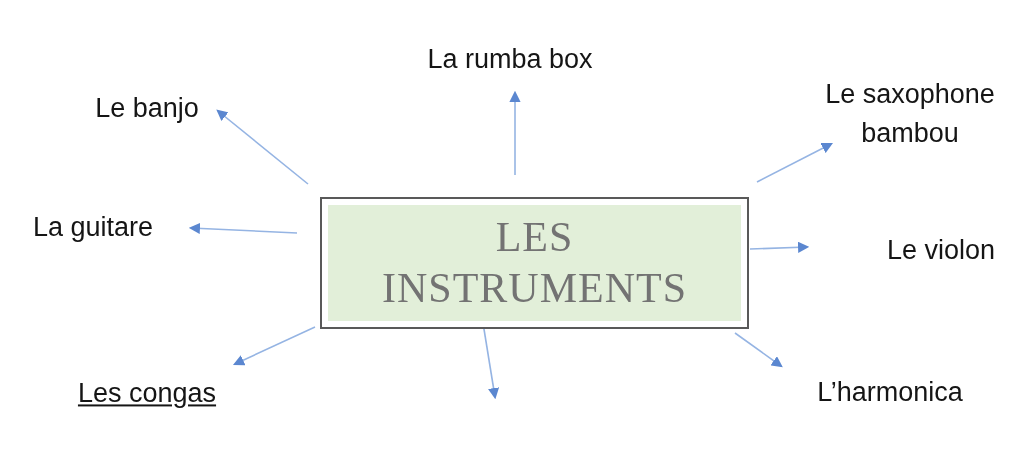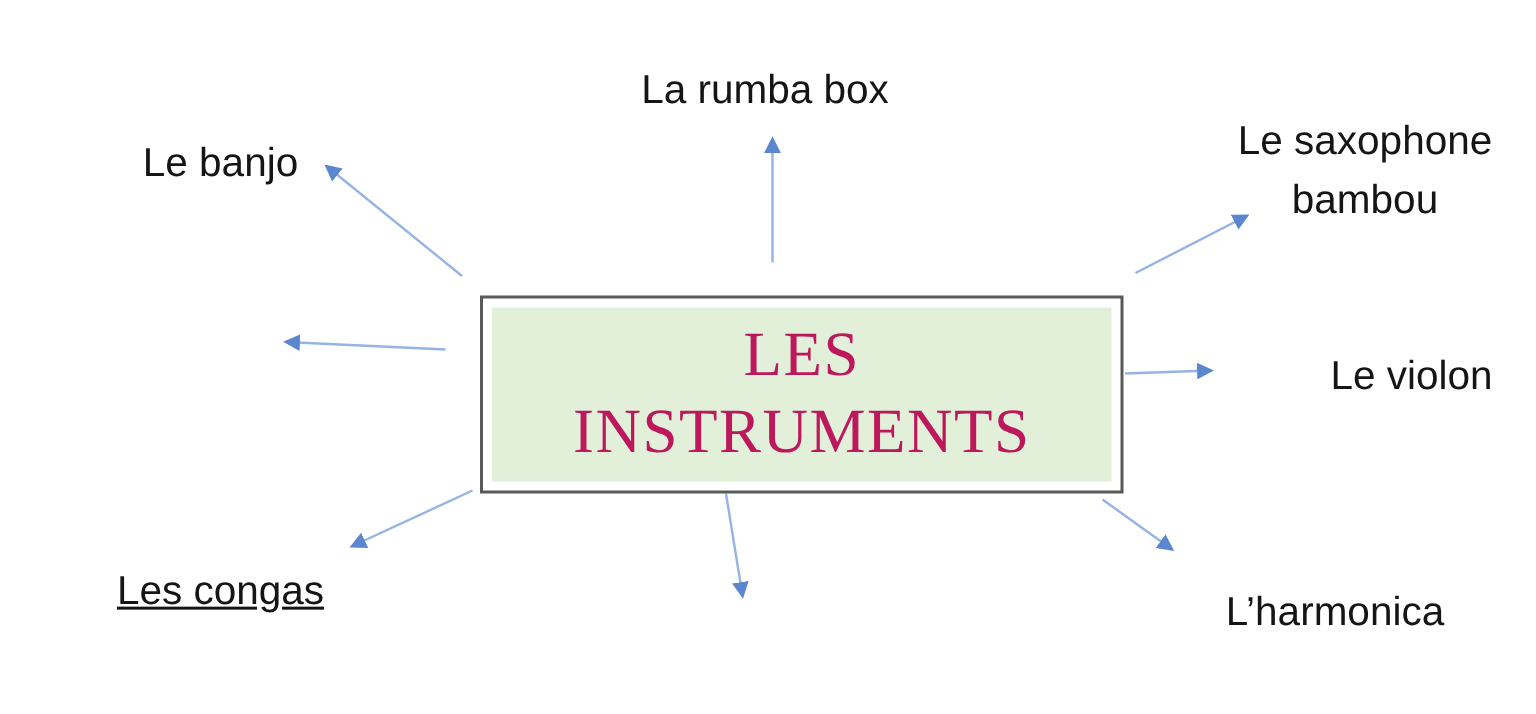--- a/index.html
+++ b/index.html
@@ -48,21 +48,21 @@
     display: flex;
     flex-direction: column;
     align-items: center;
     justify-content: center;
   }
   .center-title {
     font-family: "Liberation Serif", serif;
     font-size: 42px;
     line-height: 1.22;
     letter-spacing: 1px;
-    color: #be185d;
+    color: #737373;
     text-align: center;
   }
   
   .node-label {
     position: absolute;
     transform: translate(-50%, -50%);
     font-size: 27px;
     color: #151515;
     white-space: nowrap;
     text-align: center;
@@ -72,21 +72,21 @@
     white-space: normal;
     width: 212px;
   }
   .pos-banjo      { left: 147px; top:  77px; margin-top: 32px; }
   .pos-rumba      { left: 510px; top:  60px; }
   .pos-saxophone  { left: 910px; top: 114px; }
   .pos-guitare    { left:  93px; top: 228px; }
   .pos-violon     { left: 905px; top: 251px; margin-left: 36px; }
   .pos-congas     { left: 147px; top: 394px; text-decoration: underline; }
   .pos-tambourin  { left: 499px; top: 437px; }
-  .pos-harmonica  { left: 890px; top: 393px; margin-top: 15px; }
+  .pos-harmonica  { left: 890px; top: 393px; }
 </style>
 </head>
 <body>
 
 <div class="canvas">
 
   <svg class="arrows" viewBox="0 0 1024 476" xmlns="http://www.w3.org/2000/svg" aria-hidden="true">
     <defs>
       <marker id="ah" viewBox="0 0 10 10" refX="8" refY="5" markerWidth="7" markerHeight="7" orient="auto-start-reverse">
         <path d="M0,0 L10,5 L0,10 z" fill="#5b87d0"></path>
@@ -108,20 +108,21 @@
       <div class="center-title">INSTRUMENTS</div>
     </div>
   </div>
 
   <div class="node-label pos-banjo">Le banjo</div>
 
   <div class="node-label pos-rumba">La rumba box</div>
 
   <div class="node-label wrap pos-saxophone">Le saxophone bambou</div>
 
+  <div class="node-label pos-guitare">La guitare</div>
 
   <div class="node-label pos-violon">Le violon</div>
 
   <div class="node-label pos-congas">Les congas</div>
 
 
   <div class="node-label pos-harmonica">L’harmonica</div>
 
 </div>
 

